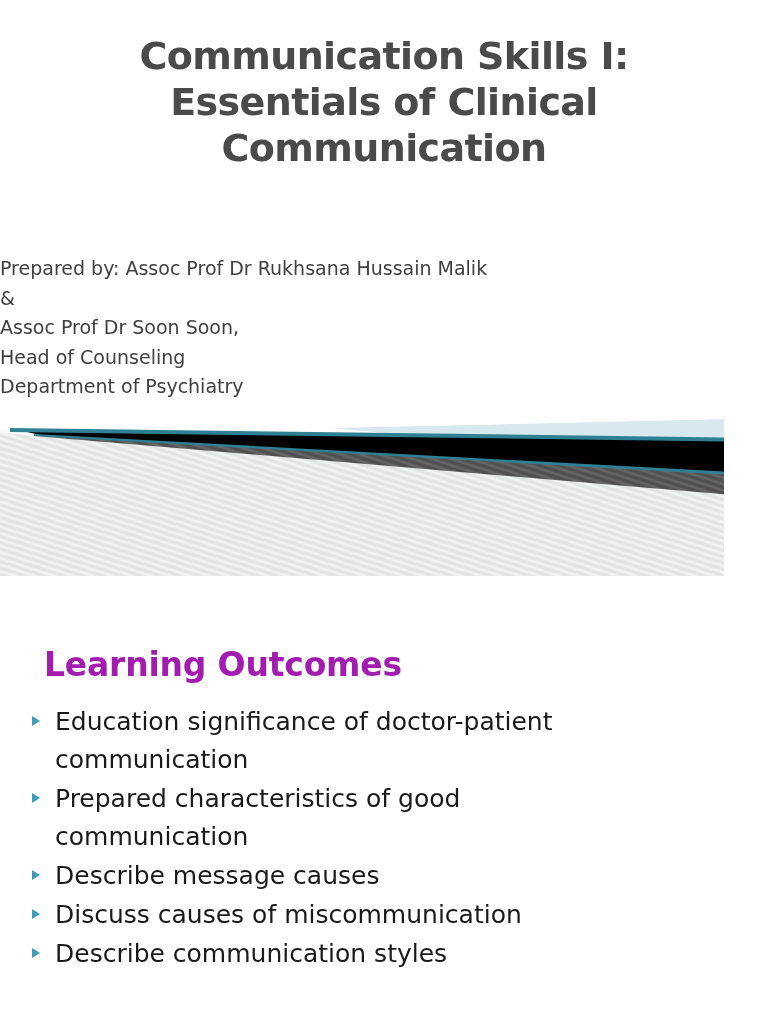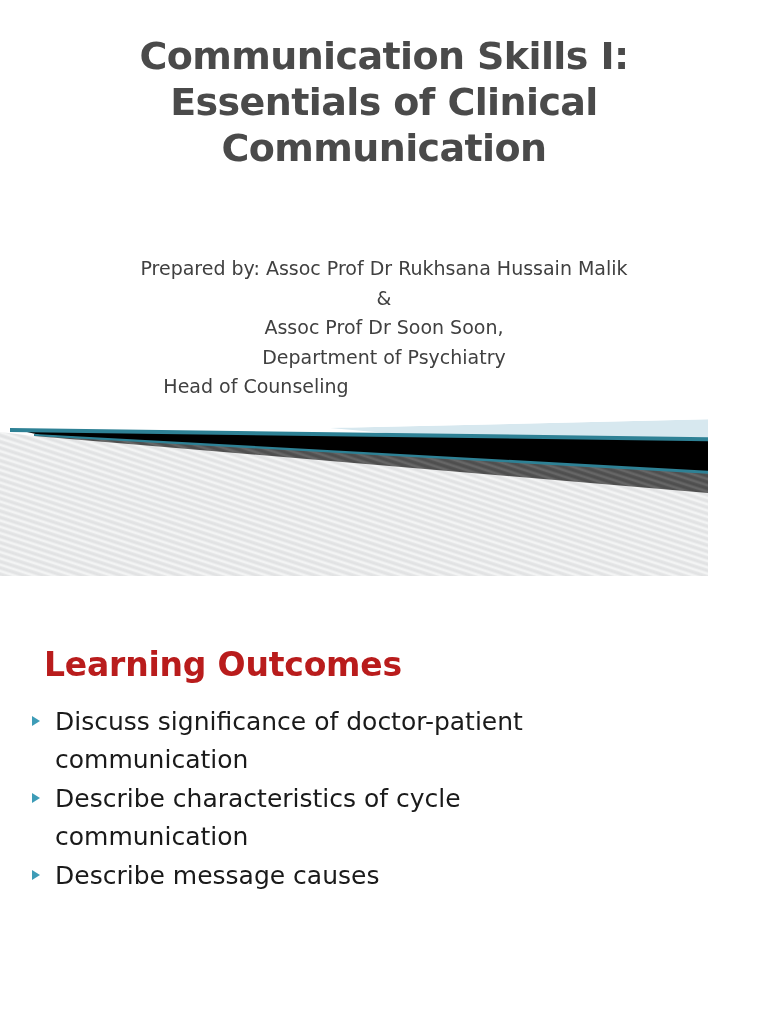--- a/index.html
+++ b/index.html
@@ -19,20 +19,21 @@
 
   
   #slide-one {
     position: absolute;
     left: 0;
     top: 0;
     width: 708px;
     height: 576px;
     background: #ffffff;
     overflow: hidden;
+    padding-left: 16px;
   }
 
   #deck-title {
     position: absolute;
     left: 0;
     top: 8px;
     width: 768px;
     text-align: center;
     font-family: "DejaVu Sans", sans-serif;
     font-weight: bold;
@@ -41,21 +42,20 @@
     letter-spacing: -0.6px;
     color: #4a4a4a;
     white-space: pre-line;
   }
 
   #deck-subtitle {
     position: absolute;
     left: 0;
     top: 254px;
     width: 768px;
-    text-align: center;
     font-family: "DejaVu Sans", sans-serif;
     font-weight: normal;
     font-size: 19px;
     line-height: 29.5px;
     color: #404040;
   }
   #deck-subtitle .sub-line {
     display: block;
     width: 768px;
   }
@@ -92,21 +92,21 @@
 
   #outcomes-title {
     position: absolute;
     left: 44px;
     top: 44px;
     font-family: "DejaVu Sans", sans-serif;
     font-weight: bold;
     font-size: 33px;
     line-height: 40px;
     letter-spacing: -0.2px;
-    color: #b91c1c;
+    color: #a21caf;
     margin-top: 25px;
   }
 
   #outcomes-list {
     position: absolute;
     left: 28px;
     top: 127px;
     width: 712px;
     margin: 0;
     padding: 0;
@@ -142,22 +142,22 @@
 <section id="slide-one">
 
   <h1 id="deck-title">Communication Skills I:
 Essentials of Clinical
 Communication</h1>
 
   <div id="deck-subtitle">
     <span class="sub-line">Prepared by: Assoc Prof Dr Rukhsana Hussain Malik</span>
     <span class="sub-line">&amp;</span>
     <span class="sub-line">Assoc Prof Dr Soon Soon,</span>
+    <span class="sub-line offset-left">Head of Counseling</span>
     <span class="sub-line">Department of Psychiatry</span>
-    <span class="sub-line offset-left">Head of Counseling</span>
   </div>
 
   <div id="decor-band">
     <svg viewBox="0 0 768 168" preserveAspectRatio="none">
       <defs>
         <pattern id="weave" width="6" height="6" patternUnits="userSpaceOnUse" patternTransform="rotate(-72)">
           <rect width="6" height="6" fill="#e7e8e9"></rect>
           <rect width="2.2" height="6" fill="#f3f4f4"></rect>
           <rect x="3.4" width="1.1" height="6" fill="#dddedf"></rect>
         </pattern>
@@ -185,25 +185,33 @@
 
 </section>
 
 <section id="slide-two">
 
   <h2 id="outcomes-title">Learning Outcomes</h2>
 
   <ul id="outcomes-list">
     <li class="bullet-row">
       <span class="bullet-marker"></span>
-      <span class="bullet-text wrap-narrow">Discuss significance of doctor-patient communication</span>
-    </li>
-    <li class="bullet-row">
-      <span class="bullet-marker"></span>
-      <span class="bullet-text wrap-narrow">Describe characteristics of cycle communication</span>
+      <span class="bullet-text wrap-narrow">Education significance of doctor-patient communication</span>
+    </li>
+    <li class="bullet-row">
+      <span class="bullet-marker"></span>
+      <span class="bullet-text wrap-narrow">Prepared characteristics of good communication</span>
     </li>
     <li class="bullet-row">
       <span class="bullet-marker"></span>
       <span class="bullet-text">Describe message causes</span>
     </li>
+    <li class="bullet-row">
+      <span class="bullet-marker"></span>
+      <span class="bullet-text">Discuss causes of miscommunication</span>
+    </li>
+    <li class="bullet-row">
+      <span class="bullet-marker"></span>
+      <span class="bullet-text">Describe communication styles</span>
+    </li>
   </ul>
 
 </section>
 
 </body></html>

